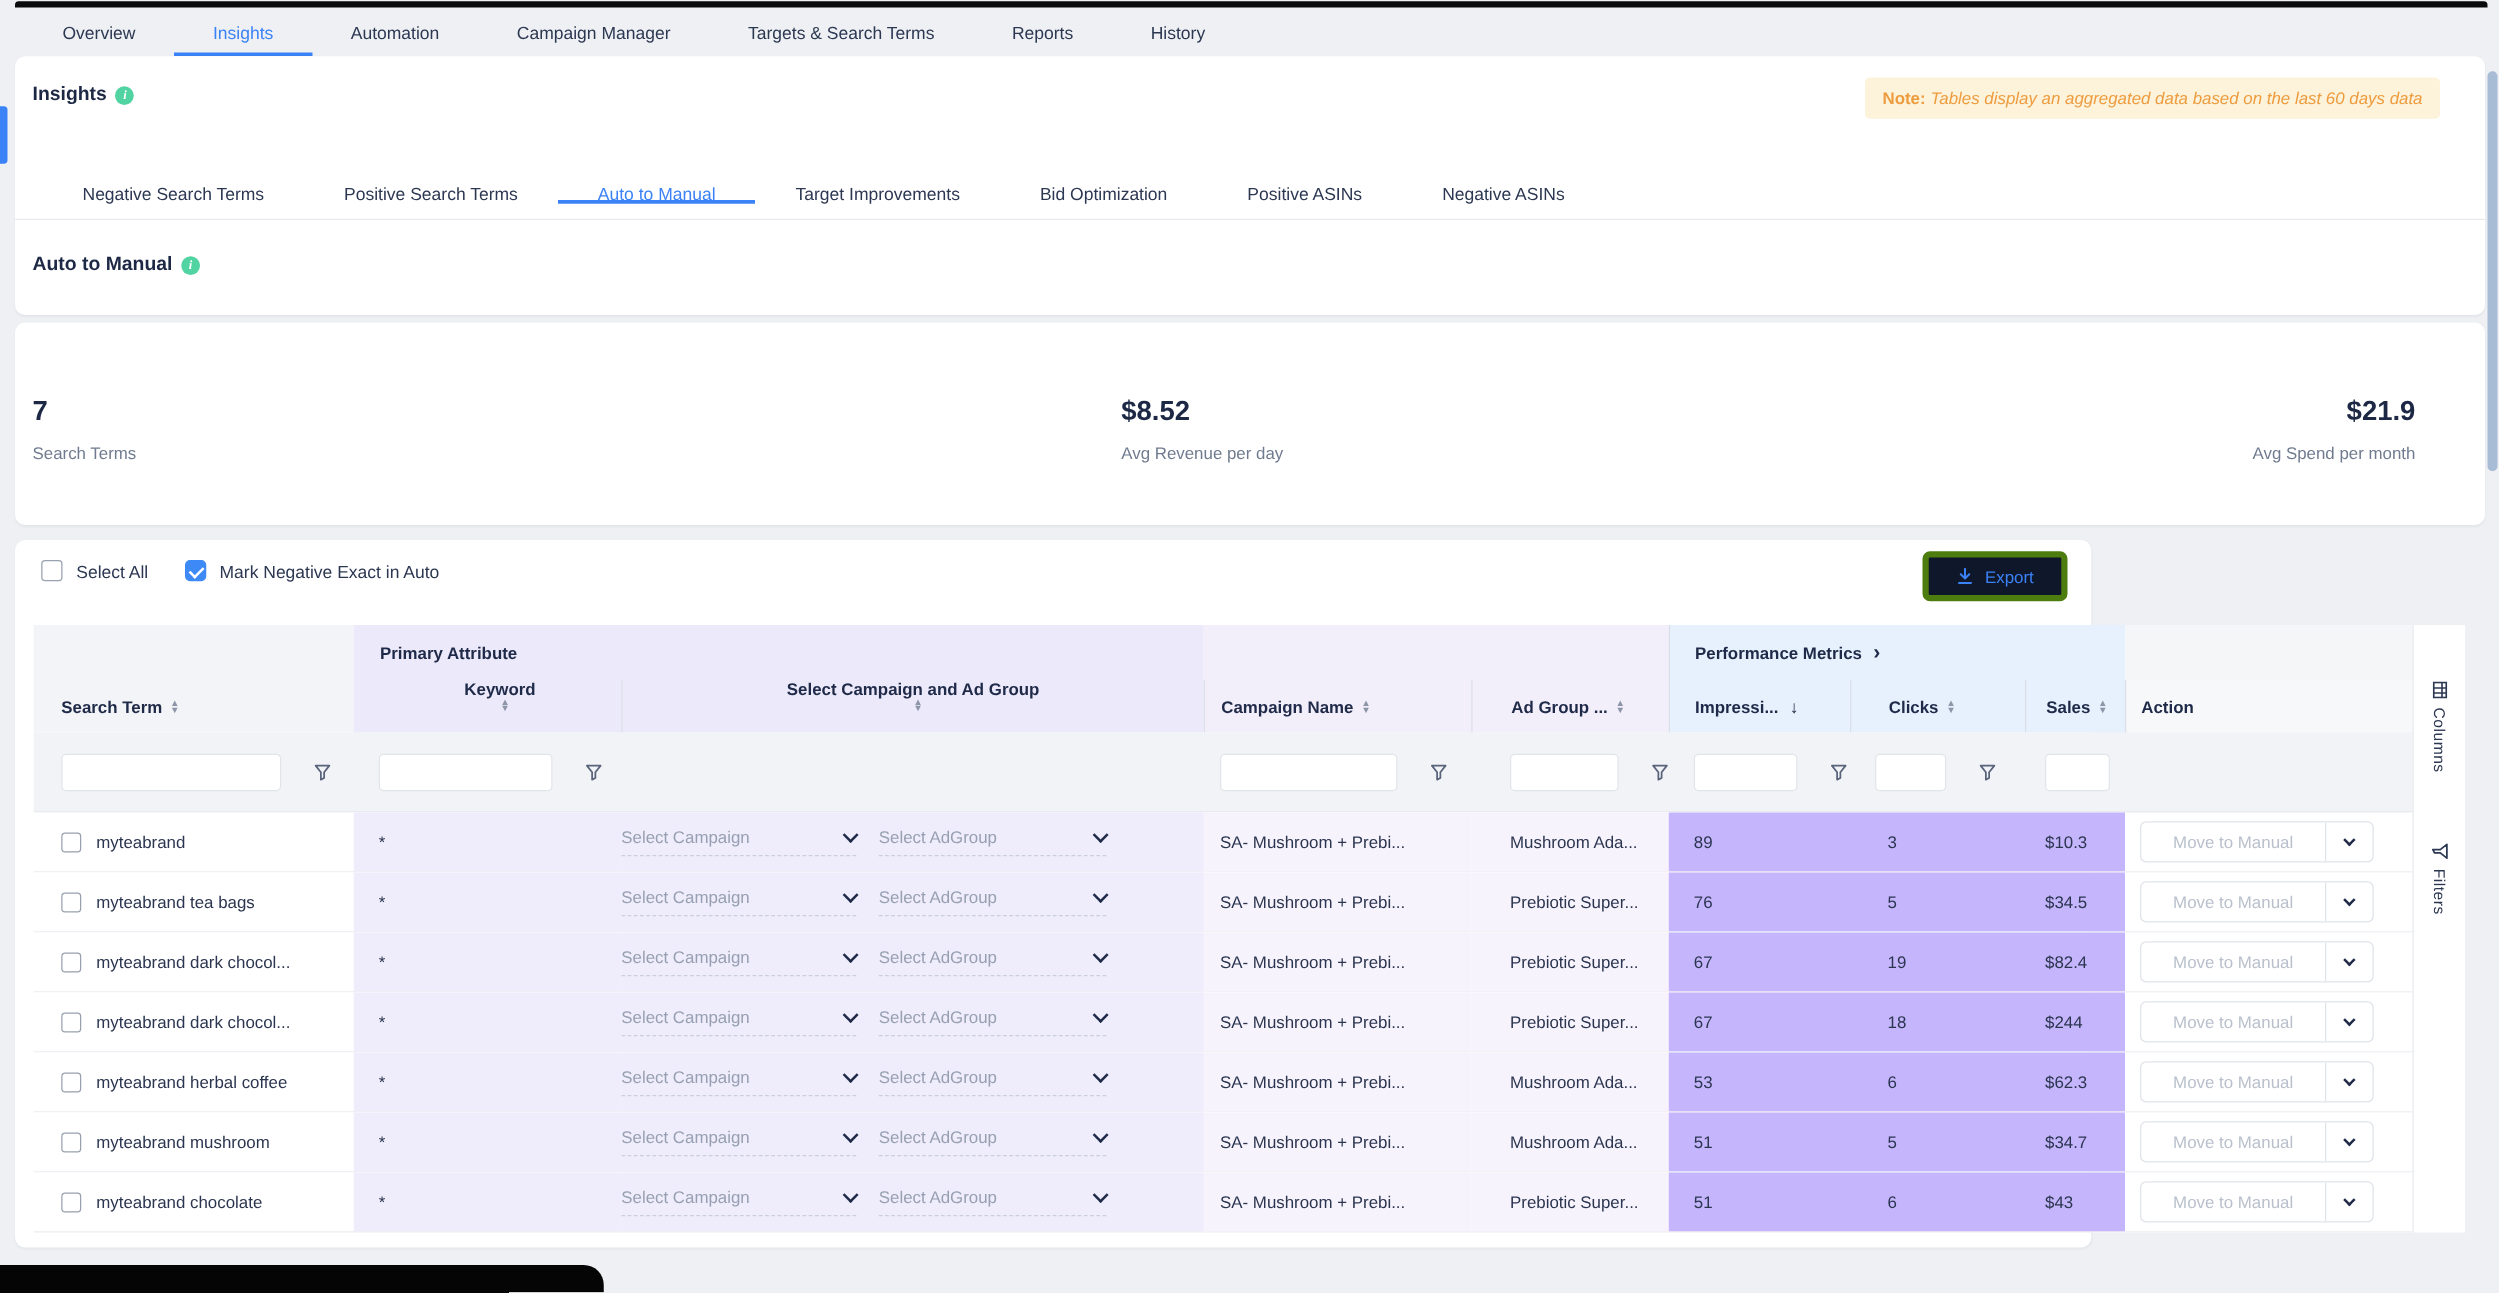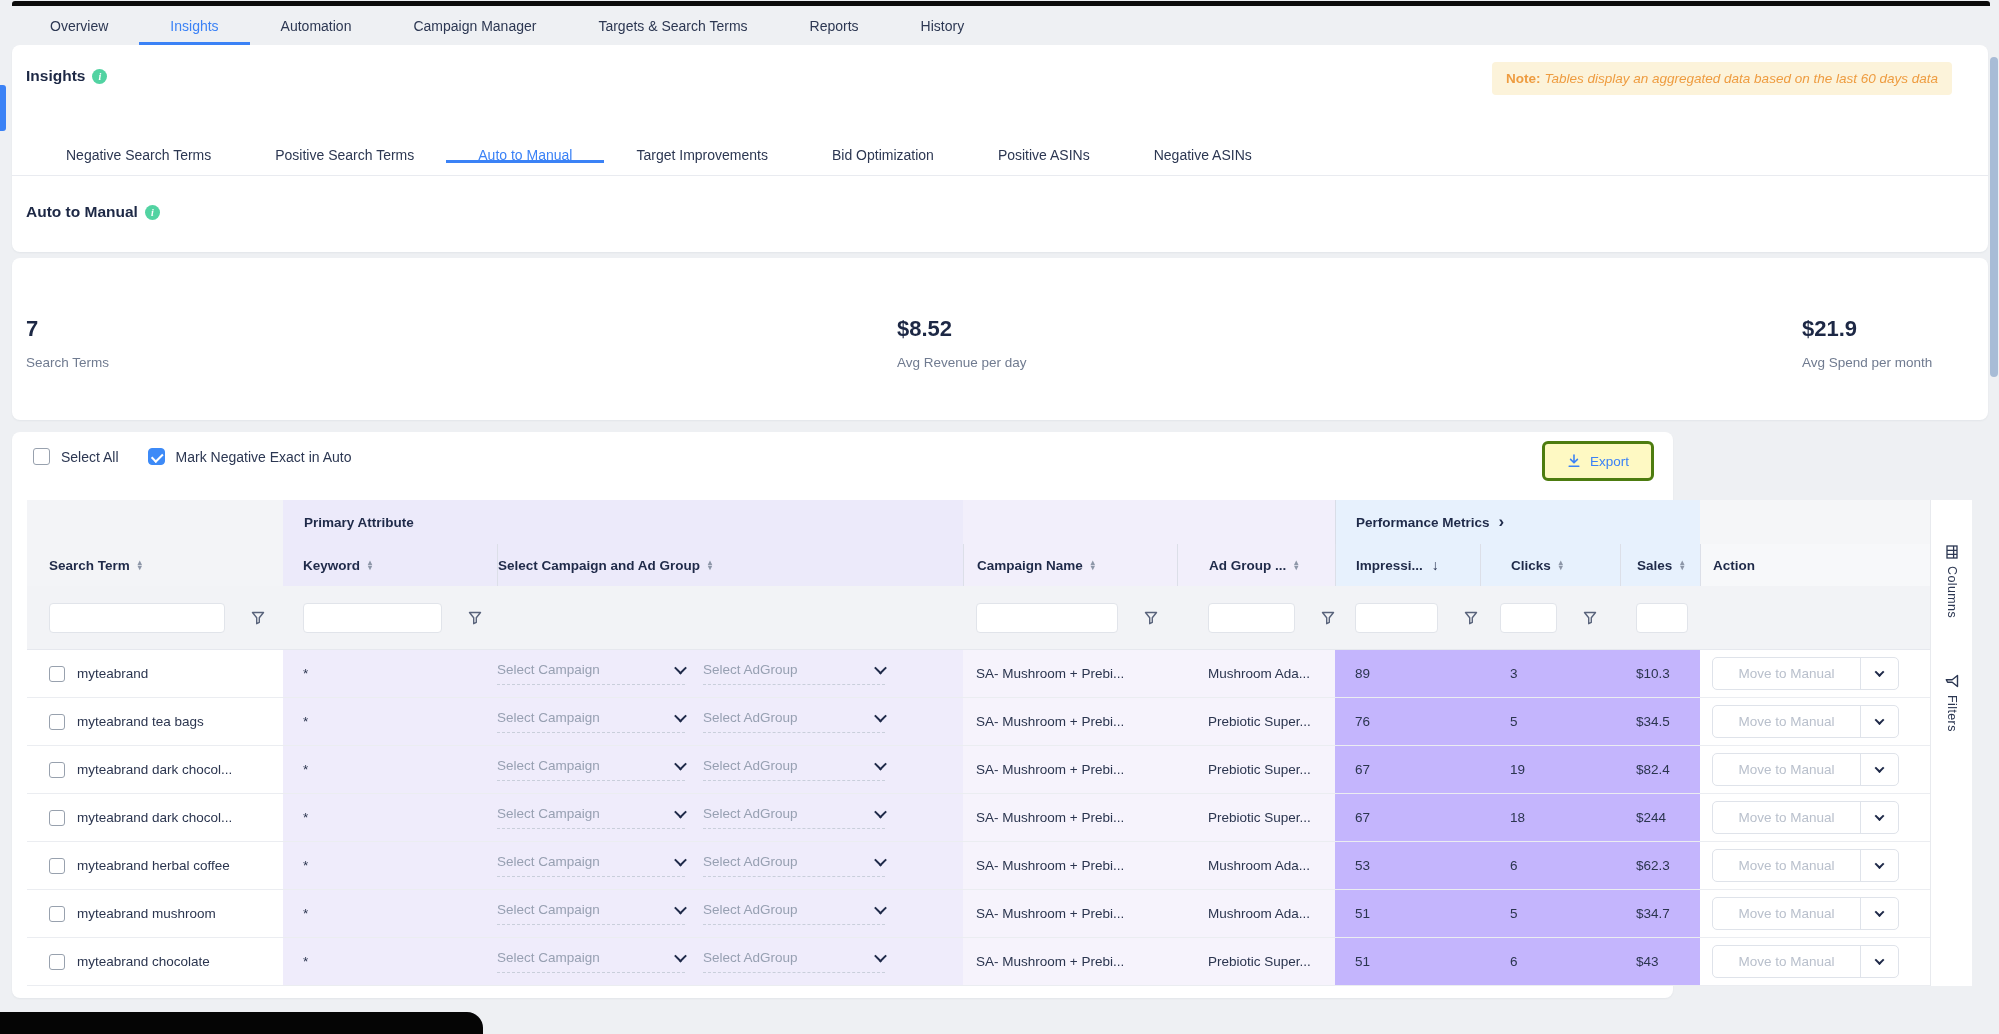--- a/index.html
+++ b/index.html
@@ -31,51 +31,51 @@
   .note-badge i { font-style:italic; }
 
   .subtabs { position:absolute; left:0; right:0; top:90px; height:41px; display:flex; padding-left:22px; border-bottom:1px solid #e9ebf0;align-items:center; }
   .subtab { display:flex; align-items:center; padding:0 32px; font-size:14px; color:#2c3752; cursor:pointer; }
   .subtab.active { color:#3b82f6; box-shadow: inset 0 -3px 0 #3b82f6; }
 
   
   .stat { position:absolute; top:58px; display:flex; flex-direction:column; gap:13px; }
   .stat .v { font-size:22px; font-weight:bold; color:#1d2845; }
   .stat .l { font-size:13.5px; color:#707b90; }
-  .stat1 { left:14px; } .stat2 { left:885px; } .stat3 { left:1790px; }
+  .stat1 { left:14px; } .stat2 { left:885px; } .stat3 { left:1790px;align-items:flex-end; }
 
   
   .selrow { position:absolute; left:21px; top:16px; display:flex; align-items:center; gap:11px; font-size:14px; color:#2c3752; }
   .cb { width:17px; height:17px; border:1.6px solid #98a1ae; border-radius:3px; background:#fff; flex:0 0 auto; cursor:pointer; }
   .cb.checked { background:#3d8af7; border-color:#3d8af7; position:relative; border-radius:4px; }
   .cb.checked::after { content:""; position:absolute; left:5px; top:1.6px; width:4.5px; height:8.5px; border-right:2px solid #fff; border-bottom:2px solid #fff; transform:rotate(45deg); }
   .gap18 { width:7px; }
 
-  .export-btn { position:absolute; right:19px; top:9px; height:40px; padding:0 22px; display:flex; align-items:center; gap:9px; background:#fef9c3; border:3px solid #4d7c0f; border-radius:6px; color:#3b82f6; font-size:13.5px; cursor:pointer; }
+  .export-btn { position:absolute; right:19px; top:9px; height:40px; padding:0 22px; display:flex; align-items:center; gap:9px; background:#0f172a; border:5px solid #4d7c0f; border-radius:6px; color:#3b82f6; font-size:13.5px; cursor:pointer; }
 
   
   .table { position:absolute; left:15px; top:68px; width:1903px; }
   .grid-row { display:grid; grid-template-columns:256px 214px 466px 214px 158px 145px 140px 80px 230px; }
   .cell { display:flex; align-items:center; font-size:13.5px; color:#2b354f; overflow:hidden; white-space:nowrap; }
 
   
   .ghead { height:44px; }
   .ghead .gc { display:flex; align-items:center; font-weight:bold; font-size:13.5px; color:#1f2a49; }
   .g1 { grid-column:1/2; background:#f3f4f7; }
   .g2 { grid-column:2/4; background:#eceafa; padding-left:21px; }
   .g3 { grid-column:4/6; background:#f2effb; }
   .g4 { grid-column:6/9; background:#e7f1fd; padding-left:20px; border-left:1px solid #d9dde7; }
   .g5 { grid-column:9/10; background:#f5f6f8; }
   .chev-right { font-size:17px; font-weight:bold; margin-left:9px; color:#1f2a49; line-height:1; transform:translateY(-1px); }
 
   
   .chead { height:42px; }
   .chead .cell { font-weight:bold; color:#1f2a49; }
   .chead .c1 { background:#f3f4f7; }
-  .chead .c2, .chead .c3 { background:#eceafa; }
+  .chead .c2, .chead .c3 { background:#eceafa;flex-direction:column; }
   .chead .c4, .chead .c5 { background:#f2effb; }
   .chead .c6, .chead .c7, .chead .c8 { background:#e7f1fd; }
   .chead .c9 { background:#f7f8fa; }
   .chead .c3, .chead .c4, .chead .c5, .chead .c6, .chead .c7, .chead .c8, .chead .c9 { border-left:1px solid #dcdfe8; }
 
   .c1 { padding-left:22px; } .c2 { padding-left:20px; } .c3 { }
   .c4 { padding-left:13px; } .c5 { padding-left:31px; } .c6 { padding-left:20px; }
   .c7 { padding-left:30px; } .c8 { padding-left:16px; } .c9 { padding-left:12px; }
 
   .sort { display:inline-flex; flex-direction:column; margin-left:8px; color:#8d96a8; cursor:pointer; }

